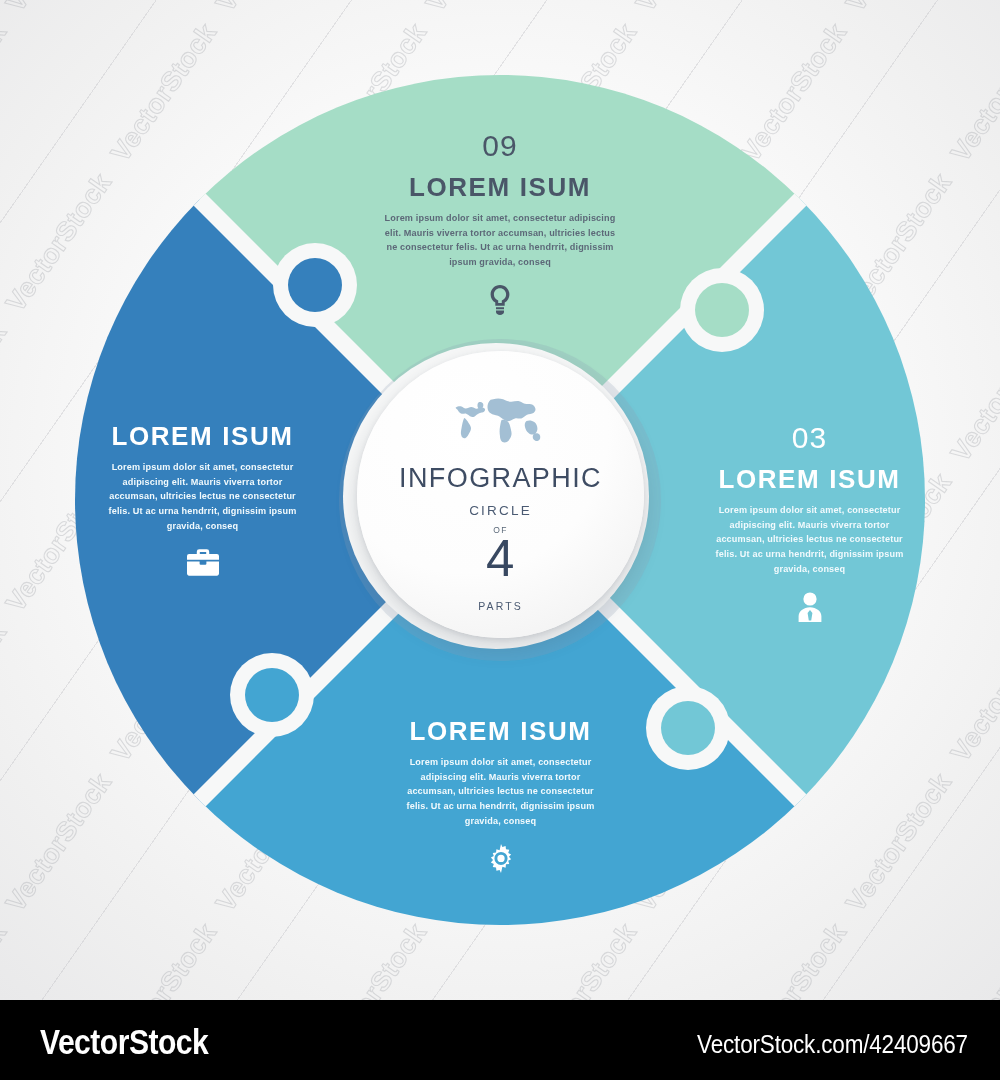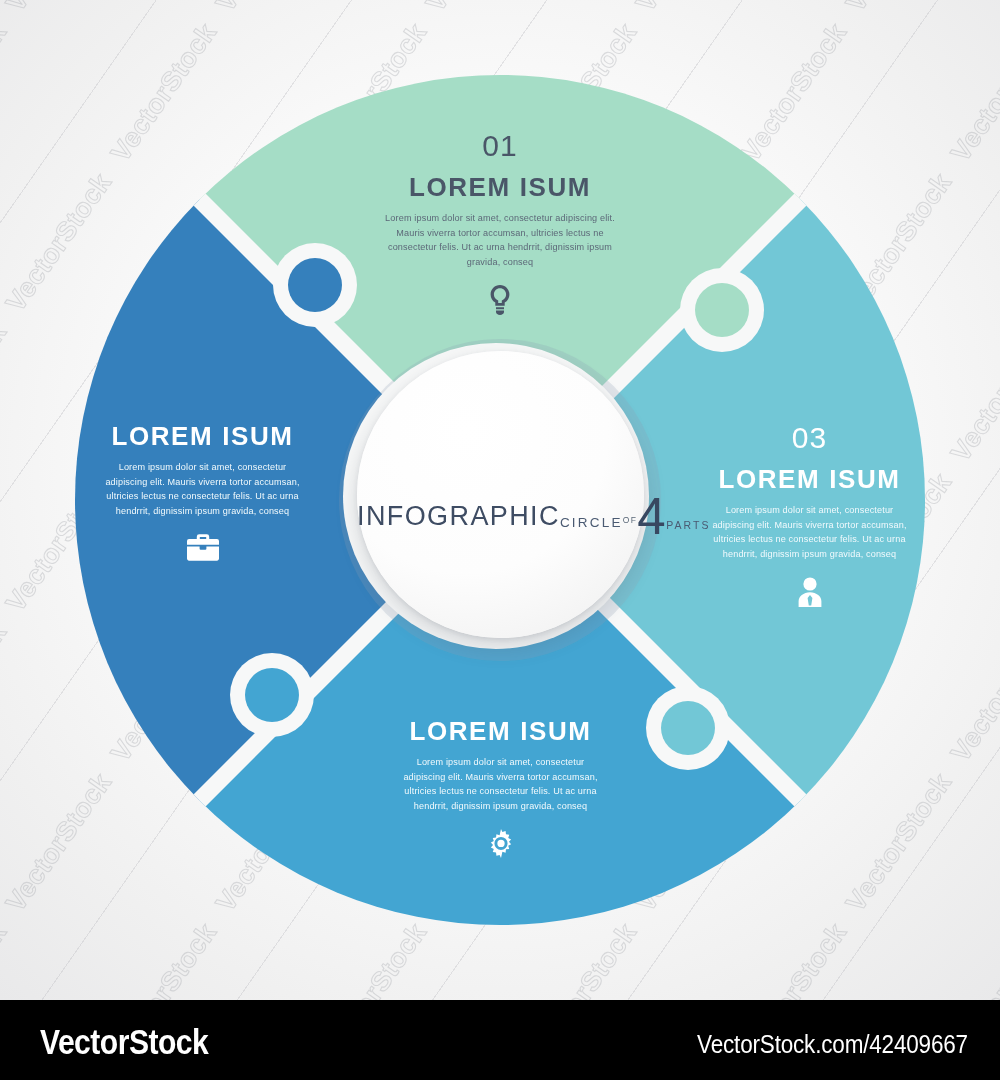--- a/index.html
+++ b/index.html
@@ -48,42 +48,42 @@
   .blk{position:absolute;text-align:center;pointer-events:none;}
   .num{
     font-size:30px;font-weight:400;letter-spacing:1px;line-height:1;
     margin-bottom:13px;
   }
   .ttl{
     font-size:26px;font-weight:700;letter-spacing:1.6px;line-height:1;
     margin-bottom:11px;
   }
   .body{
-    font-size:9.1px;line-height:1.62;letter-spacing:.15px;font-weight:400;
+    font-size:9.1px;line-height:1.62;letter-spacing:.15px;font-weight:700;
   }
   .ico{margin-top:15px;display:flex;justify-content:center;align-items:center;}
   .dark .num,.dark .ttl{color:#4a5668;}
   .dark .body{color:#5c6878;}
   .dark .ico svg{fill:#4a5668;}
   .light .num,.light .ttl{color:#ffffff;}
   .light .body{color:#f2fafd;}
   .light .ico svg{fill:#ffffff;}
 
   #b01{left:380px;top:131px;width:240px;}
   #b02{left:707px;top:423px;width:205px;}
   #b03{left:398px;top:718px;width:205px;}
   #b04{left:100px;top:423px;width:205px;}
 
   
   .hub{
     position:absolute;left:357px;top:351px;width:287px;height:287px;
     border-radius:50%;
     background:radial-gradient(circle at 38% 28%, #ffffff 0%, #fdfdfd 52%, #f2f2f2 86%, #e8e8e8 100%);
     box-shadow:0 9px 22px rgba(60,70,85,.20), 0 2px 5px rgba(60,70,85,.10);
-    display:flex;flex-direction:row;align-items:center;justify-content:flex-start;
+    display:flex;flex-direction:column;align-items:center;justify-content:flex-start;
     padding-top:44px;box-sizing:border-box;
   }
   .hub-map{width:105px;height:52px;opacity:.95;margin-bottom:18px;}
   .hub-map svg{width:100%;height:100%;}
   .hub-h1{font-size:27px;letter-spacing:1.4px;color:#3e4c63;font-weight:400;line-height:1;}
   .hub-h2{font-size:13.5px;letter-spacing:2.2px;color:#4a5a72;margin-top:12px;font-weight:400;line-height:1;}
   .hub-h3{font-size:8.5px;letter-spacing:1.4px;color:#5a6878;margin-top:8px;font-weight:400;line-height:1;}
   .hub-num{font-size:51px;color:#384861;font-weight:400;line-height:.96;margin-top:1px;letter-spacing:.5px;}
   .hub-h4{font-size:10.5px;letter-spacing:2.1px;color:#4a5a72;margin-top:17px;font-weight:400;line-height:1;}
 
@@ -213,21 +213,21 @@
         <circle cx="272" cy="695" r="42" fill="#f7f8f8"></circle>
         <circle cx="272" cy="695" r="27" fill="#43a5d2"></circle>
       </g>
 
       <circle cx="500" cy="500" r="161" fill="#8fa0b5" opacity="0.23"></circle>
       <circle cx="496" cy="496" r="153" fill="#f7f8f8"></circle>
     </g>
   </svg>
 
   <div class="blk dark" id="b01">
-    <div class="num">01</div>
+    <div class="num">09</div>
     <div class="ttl">LOREM ISUM</div>
     <div class="body">Lorem ipsum dolor sit amet, consectetur adipiscing elit. Mauris viverra tortor accumsan, ultricies lectus ne consectetur felis. Ut ac urna hendrrit, dignissim ipsum gravida, conseq</div>
     <div class="ico">
       <svg width="24" height="30" viewBox="0 0 24 30">
           <path d="M12 0C6.8 0 2.6 4.2 2.6 9.4c0 3.5 1.9 6.5 4.7 8.2v3.2h9.4v-3.2c2.8-1.7 4.7-4.7 4.7-8.2C21.4 4.2 17.2 0 12 0zm0 3.3c3.4 0 6.1 2.7 6.1 6.1 0 2.4-1.4 4.5-3.4 5.5l-.9.5v2.6H10.2v-2.6l-.9-.5c-2-1-3.4-3.1-3.4-5.5 0-3.4 2.7-6.1 6.1-6.1zM8 22.3v1.9h8v-1.9H8zm0 3.3v1.5c0 1.6 1.8 2.9 4 2.9s4-1.3 4-2.9v-1.5H8z"></path>
         </svg>
     </div>
   </div>
 
   <div class="blk light" id="b02">

